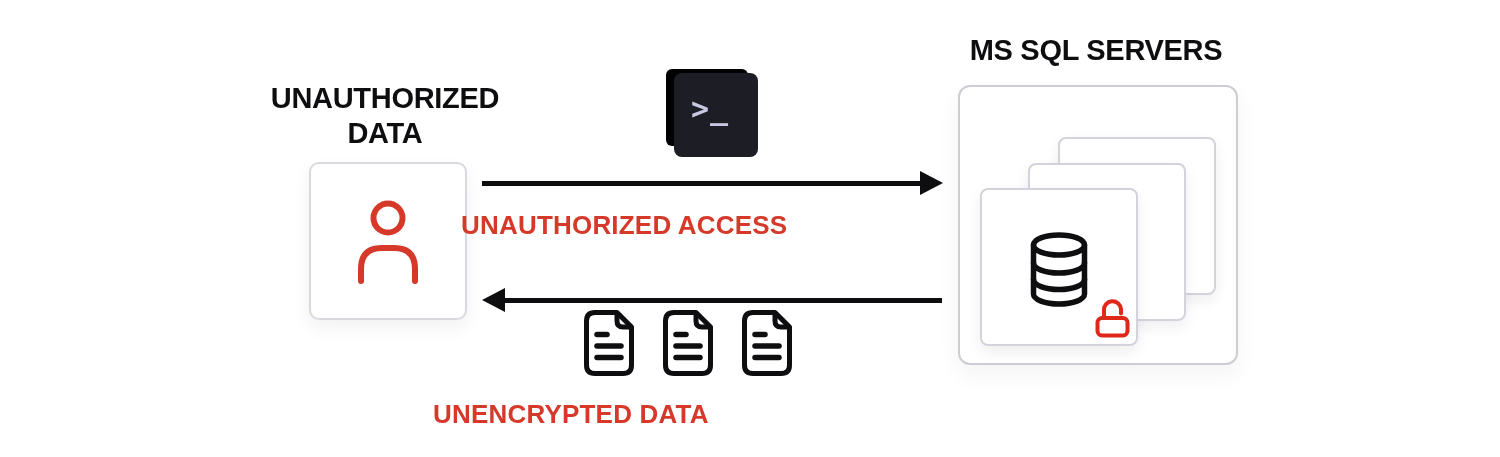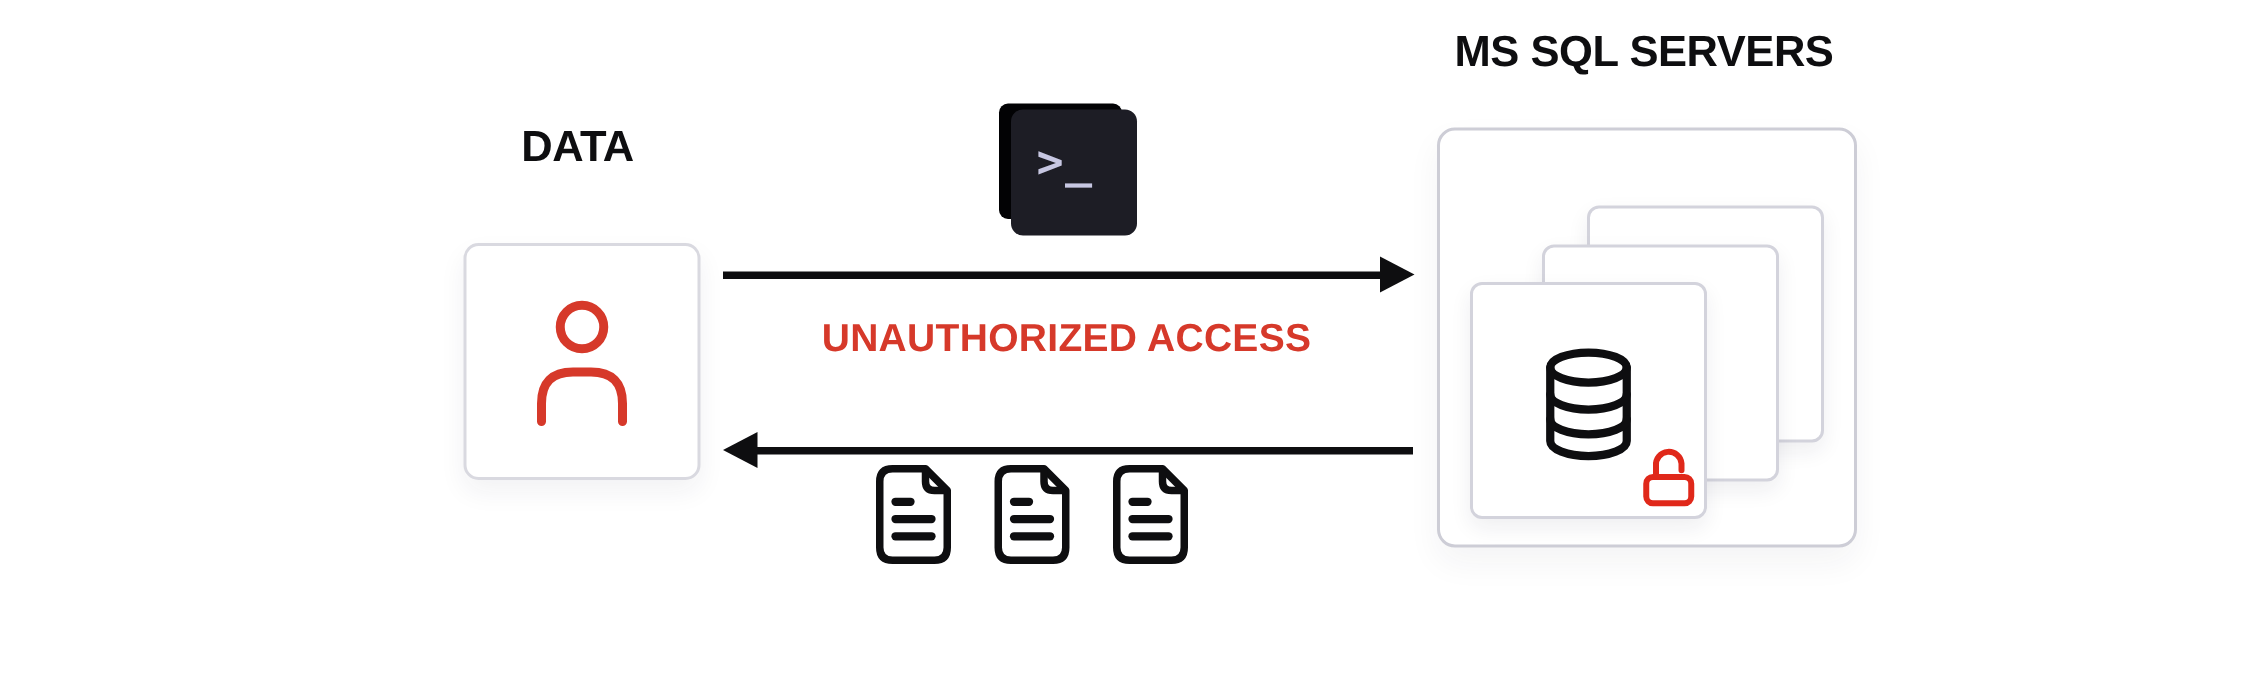--- a/index.html
+++ b/index.html
@@ -15,27 +15,27 @@
     position:absolute;
     font-weight:800;
     color:#0e0e10;
     font-size:29px;
     line-height:35px;
     text-align:center;
     letter-spacing:-0.3px;
     white-space:nowrap;
   }
   .actor-title{left:235px;top:81px;width:300px;}
-  .servers-title{left:946px;top:18px;width:300px;}
+  .servers-title{left:946px;top:33px;width:300px;}
   .flow-label{
     position:absolute;
     font-weight:800;
     color:#d6392a;
     font-size:26px;
-    text-align:center;
+    text-align:left;
     letter-spacing:0.2px;
     white-space:nowrap;
   }
   .flow-label.top{left:461px;top:210px;width:500px;}
   .flow-label.bottom{left:433px;top:399px;width:500px;}
 
   
   .actor-box{
     position:absolute;left:309px;top:162px;
     width:154px;height:154px;
@@ -106,20 +106,21 @@
   .server-card.front{left:980px;top:188px;z-index:3;}
   .db-icon{position:absolute;left:45px;top:42px;}
   .lock-icon{position:absolute;left:113px;top:107px;}
 </style>
 </head>
 <body>
 
 <div class="canvas">
 
   <div class="group-title actor-title">
+    <div>UNAUTHORIZED</div>
     <div>DATA</div>
   </div>
 
   <div class="actor-box">
     <svg width="72" height="86" viewBox="0 0 72 86">
       <circle cx="36" cy="20" r="14.5" fill="none" stroke="#d6392a" stroke-width="6"></circle>
       <path d="M9 83 V71 Q9 50 30 50 H42 Q63 50 63 71 V83" fill="none" stroke="#d6392a" stroke-width="6" stroke-linecap="round" stroke-linejoin="round"></path>
     </svg>
   </div>
 
@@ -154,20 +155,21 @@
     </svg>
     <svg width="56" height="68" viewBox="0 0 56 68">
       <path d="M36 3.5 H14 Q5.5 3.5 5.5 12 V56 Q5.5 64.5 14 64.5 H42 Q50.5 64.5 50.5 56 V18 L36 3.5 Z" fill="none" stroke="#0e0e10" stroke-width="5" stroke-linejoin="round"></path>
       <path d="M36 3.5 V12 Q36 18 42 18 H50.5" fill="none" stroke="#0e0e10" stroke-width="5" stroke-linejoin="round"></path>
       <path d="M16 25.5 H26" stroke="#0e0e10" stroke-width="5.5" stroke-linecap="round"></path>
       <path d="M16 37 H40" stroke="#0e0e10" stroke-width="5.5" stroke-linecap="round"></path>
       <path d="M16 48.5 H40" stroke="#0e0e10" stroke-width="5.5" stroke-linecap="round"></path>
     </svg>
   </div>
 
+  <div class="flow-label bottom">UNENCRYPTED DATA</div>
 
   <div class="group-title servers-title">MS SQL SERVERS</div>
 
   <div class="servers-outer"></div>
   <div class="server-card back"></div>
   <div class="server-card mid"></div>
   <div class="server-card front">
     <svg class="db-icon" width="64" height="78" viewBox="0 0 64 78">
       <ellipse cx="32" cy="13" rx="25.5" ry="10" fill="none" stroke="#0e0e10" stroke-width="5.5"></ellipse>
       <path d="M6.5 13 V62 A25.5 10 0 0 0 57.5 62 V13" fill="none" stroke="#0e0e10" stroke-width="5.5" stroke-linecap="round"></path>

